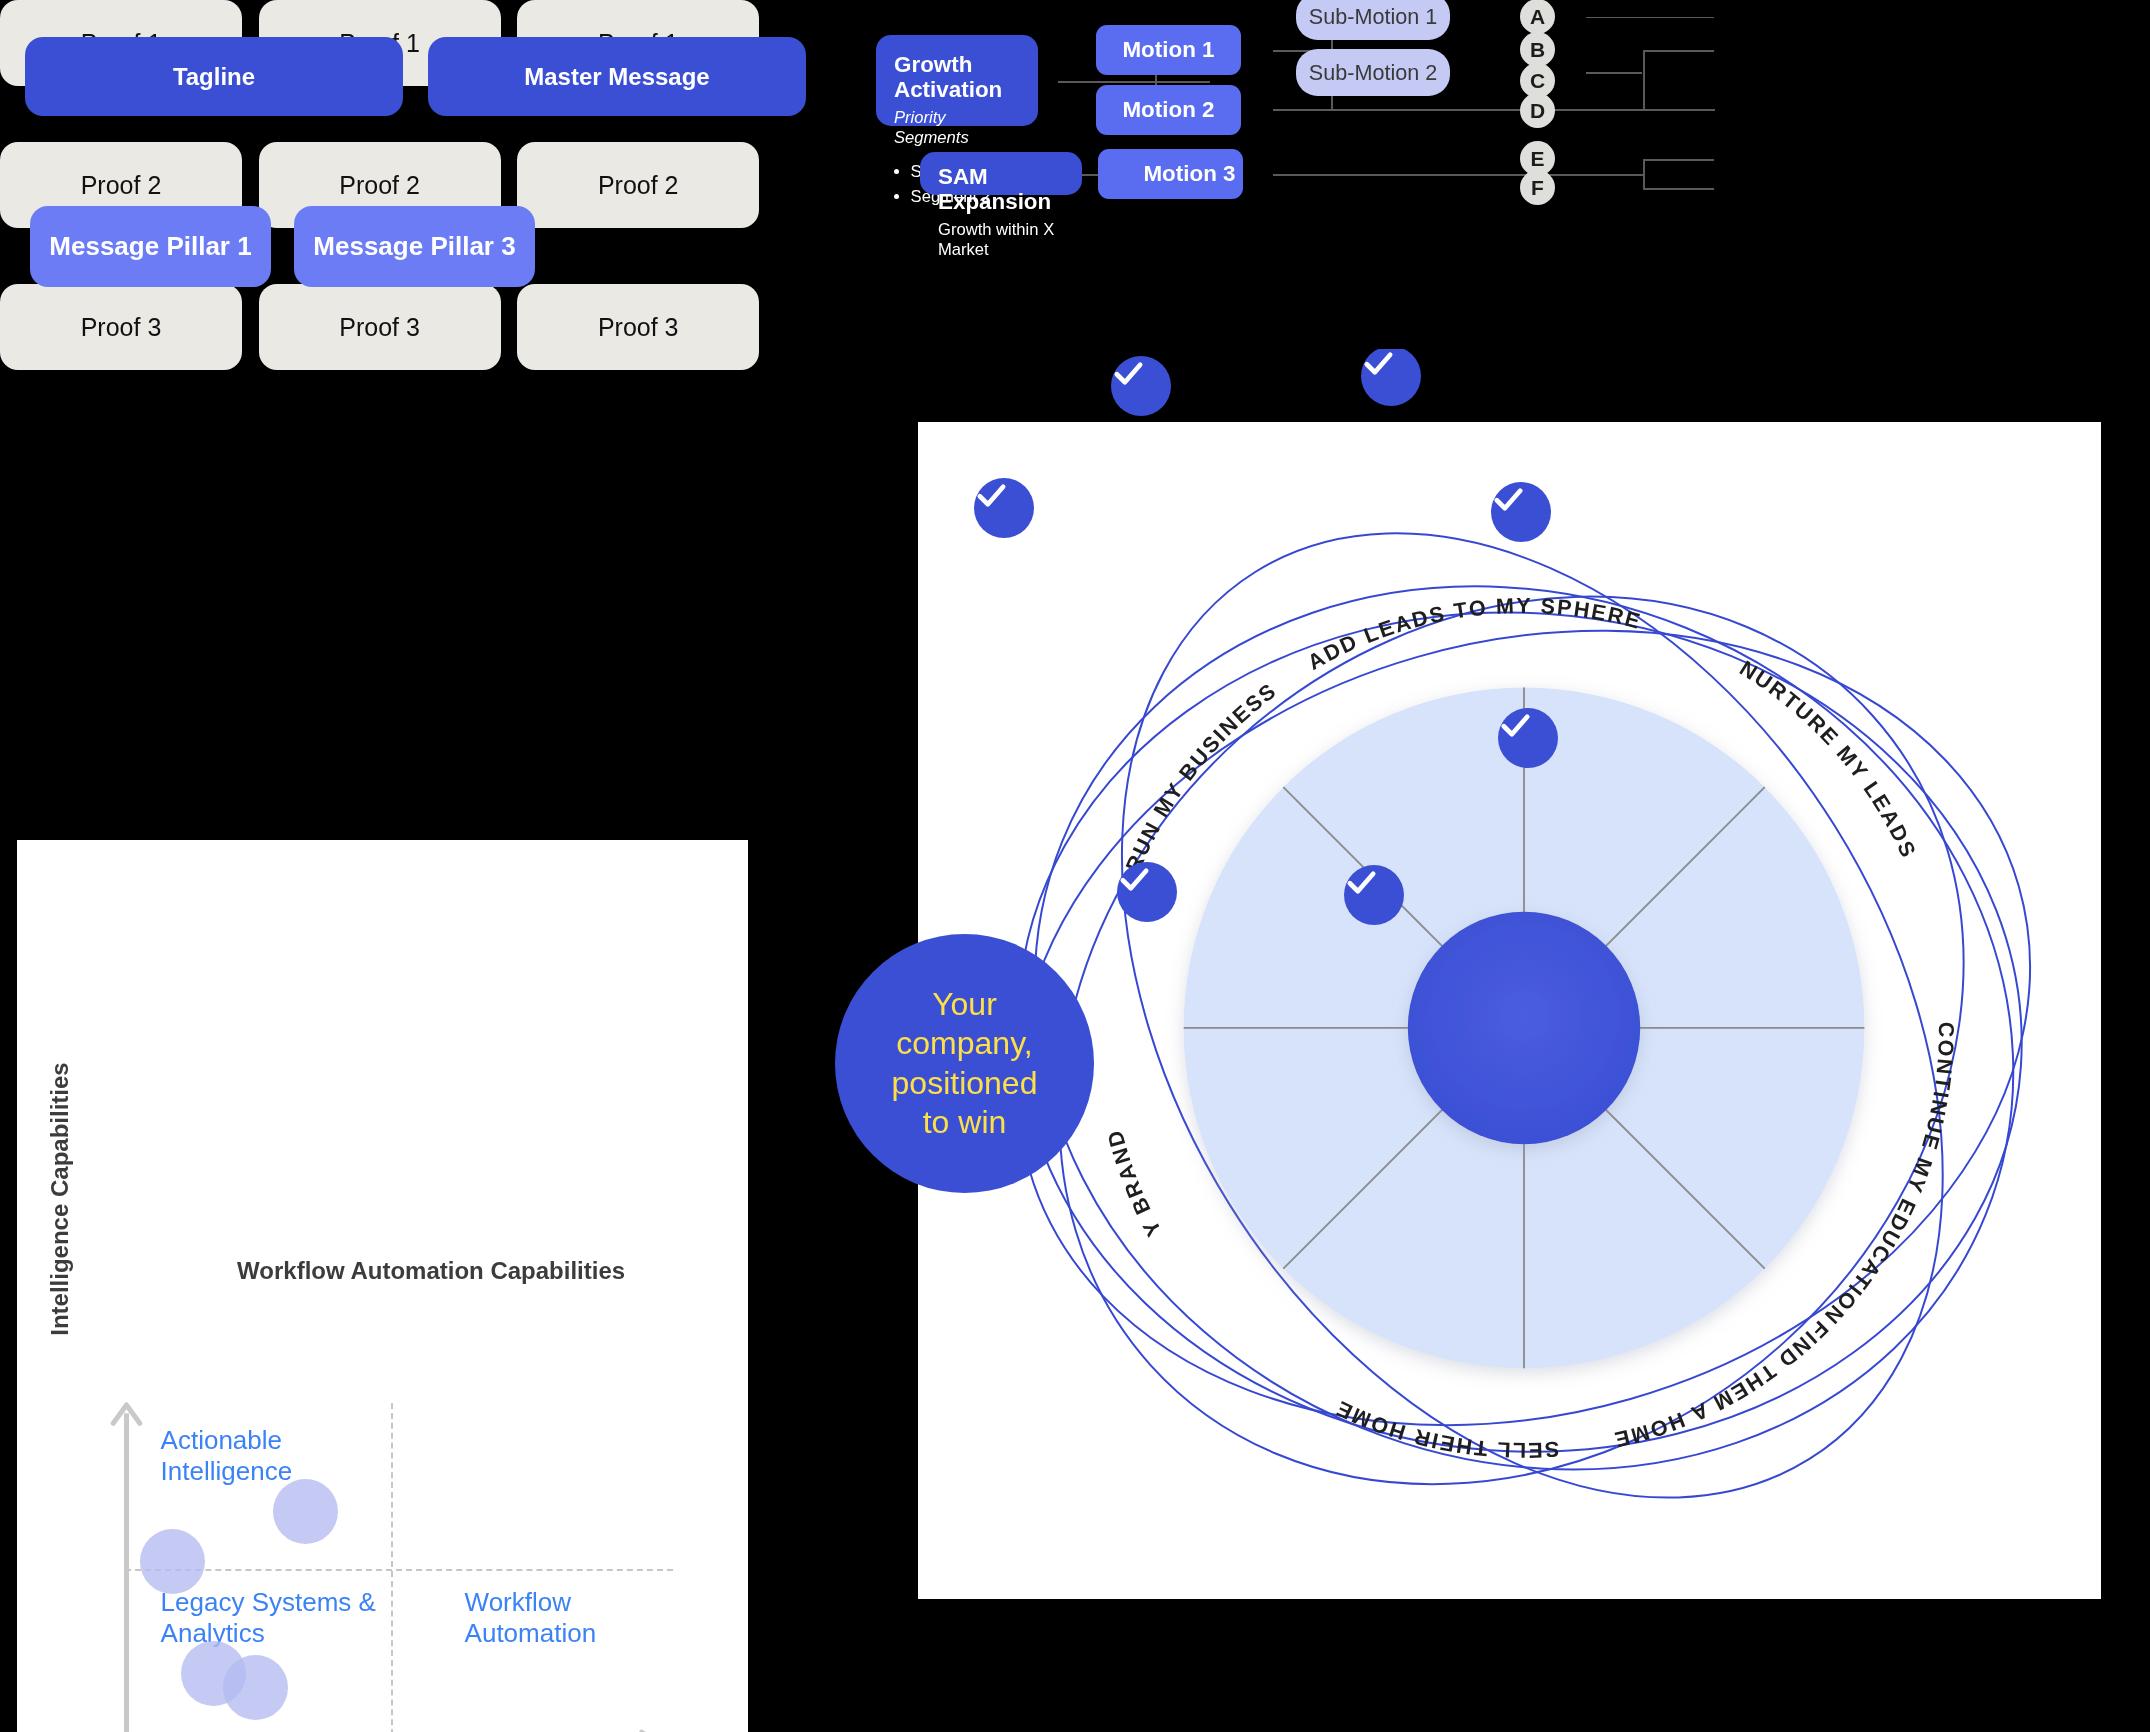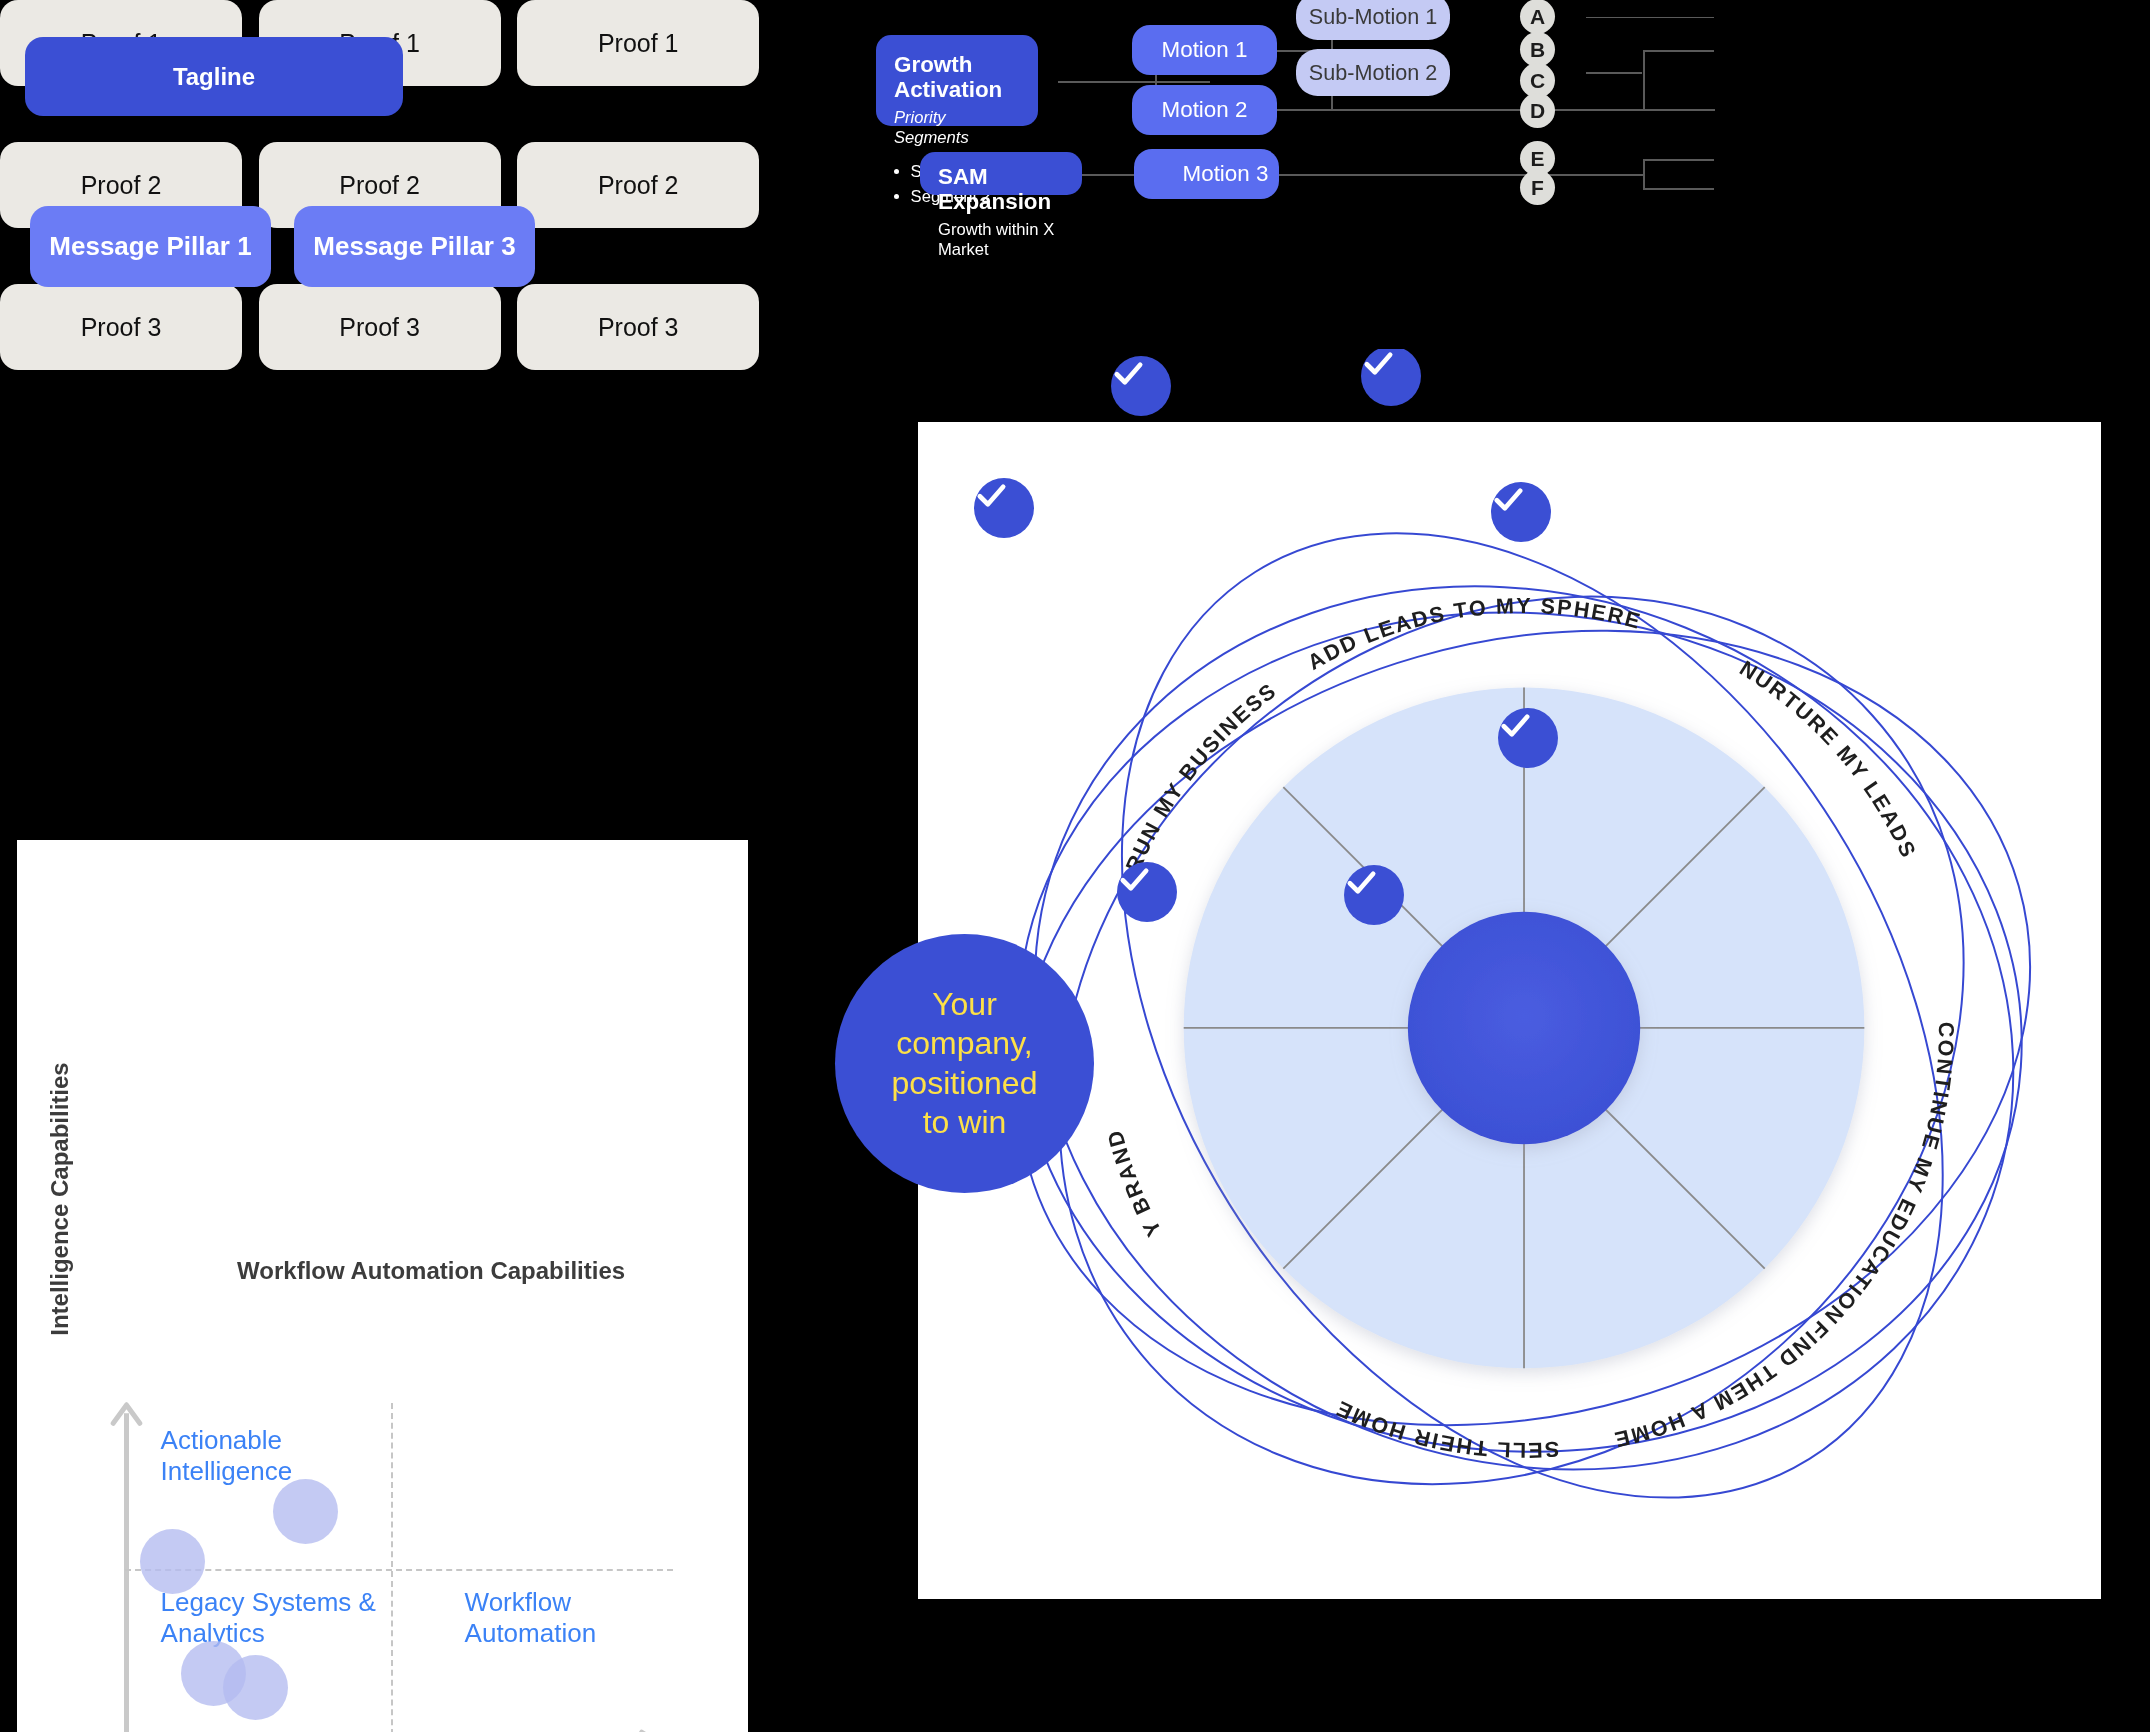--- a/index.html
+++ b/index.html
@@ -25,21 +25,21 @@
   
   #flow{position:absolute;left:947px;top:0px;width:1204px;height:349px;background:#000;}
   .fl-box{position:absolute;border-radius:15px;box-sizing:border-box;}
   .fl-primary{background:#3B4FD4;color:#fff;padding:16.6px 18px;}
   .fl-primary .fl-t{font-size:22.4px;font-weight:700;line-height:1.15;}
   .fl-primary .fl-s{font-size:16.6px;font-style:italic;margin-top:5px;}
   .fl-primary .fl-s.plain{font-style:normal;}
   .fl-primary ul{margin:11.6px 0 0 0;padding-left:16.6px;}
   .fl-primary li{font-size:16.6px;line-height:1.5;}
   .fl-motion{background:#5A6DF0;color:#fff;display:flex;align-items:center;justify-content:center;
-             font-size:22.4px;font-weight:400;border-radius:18px;margin-left:36px;}
+             font-size:22.4px;font-weight:700;border-radius:11px;}
   .fl-sub{background:#C4CAF4;color:#3a3a3a;display:flex;align-items:center;justify-content:center;
           font-size:21.6px;font-weight:500;border-radius:21.6px;}
   .fl-badge{position:absolute;width:35px;height:35px;border-radius:50%;background:#DEDEDA;
             color:#1c1c1c;display:flex;align-items:center;justify-content:center;
             font-size:21px;font-weight:700;}
   .fl-line{position:absolute;background:#5a5a5a;}
   .fl-h{height:1.7px;} .fl-v{width:1.7px;}
 
   
   #quad{position:absolute;left:16.6px;top:840px;width:731px;height:1015px;background:#fff;}
@@ -66,20 +66,21 @@
   
   #quad{z-index:6;} #wheel{z-index:4;} #flow{z-index:5;} #msg-arch{z-index:5;}
 </style>
 </head>
 <body>
 
 <div id="msg-arch">
 
   <div class="ma-row ma-top">
     <div class="ma-card">Tagline</div>
+    <div class="ma-card">Master Message</div>
   </div>
 
   <div class="ma-row ma-pillars">
     <div class="ma-card">Message Pillar 1</div>
     <div class="ma-card">Message Pillar 3</div>
   </div>
 
   <div class="ma-proofs">
     <div class="ma-card">Proof 1</div>
     <div class="ma-card">Proof 1</div>

